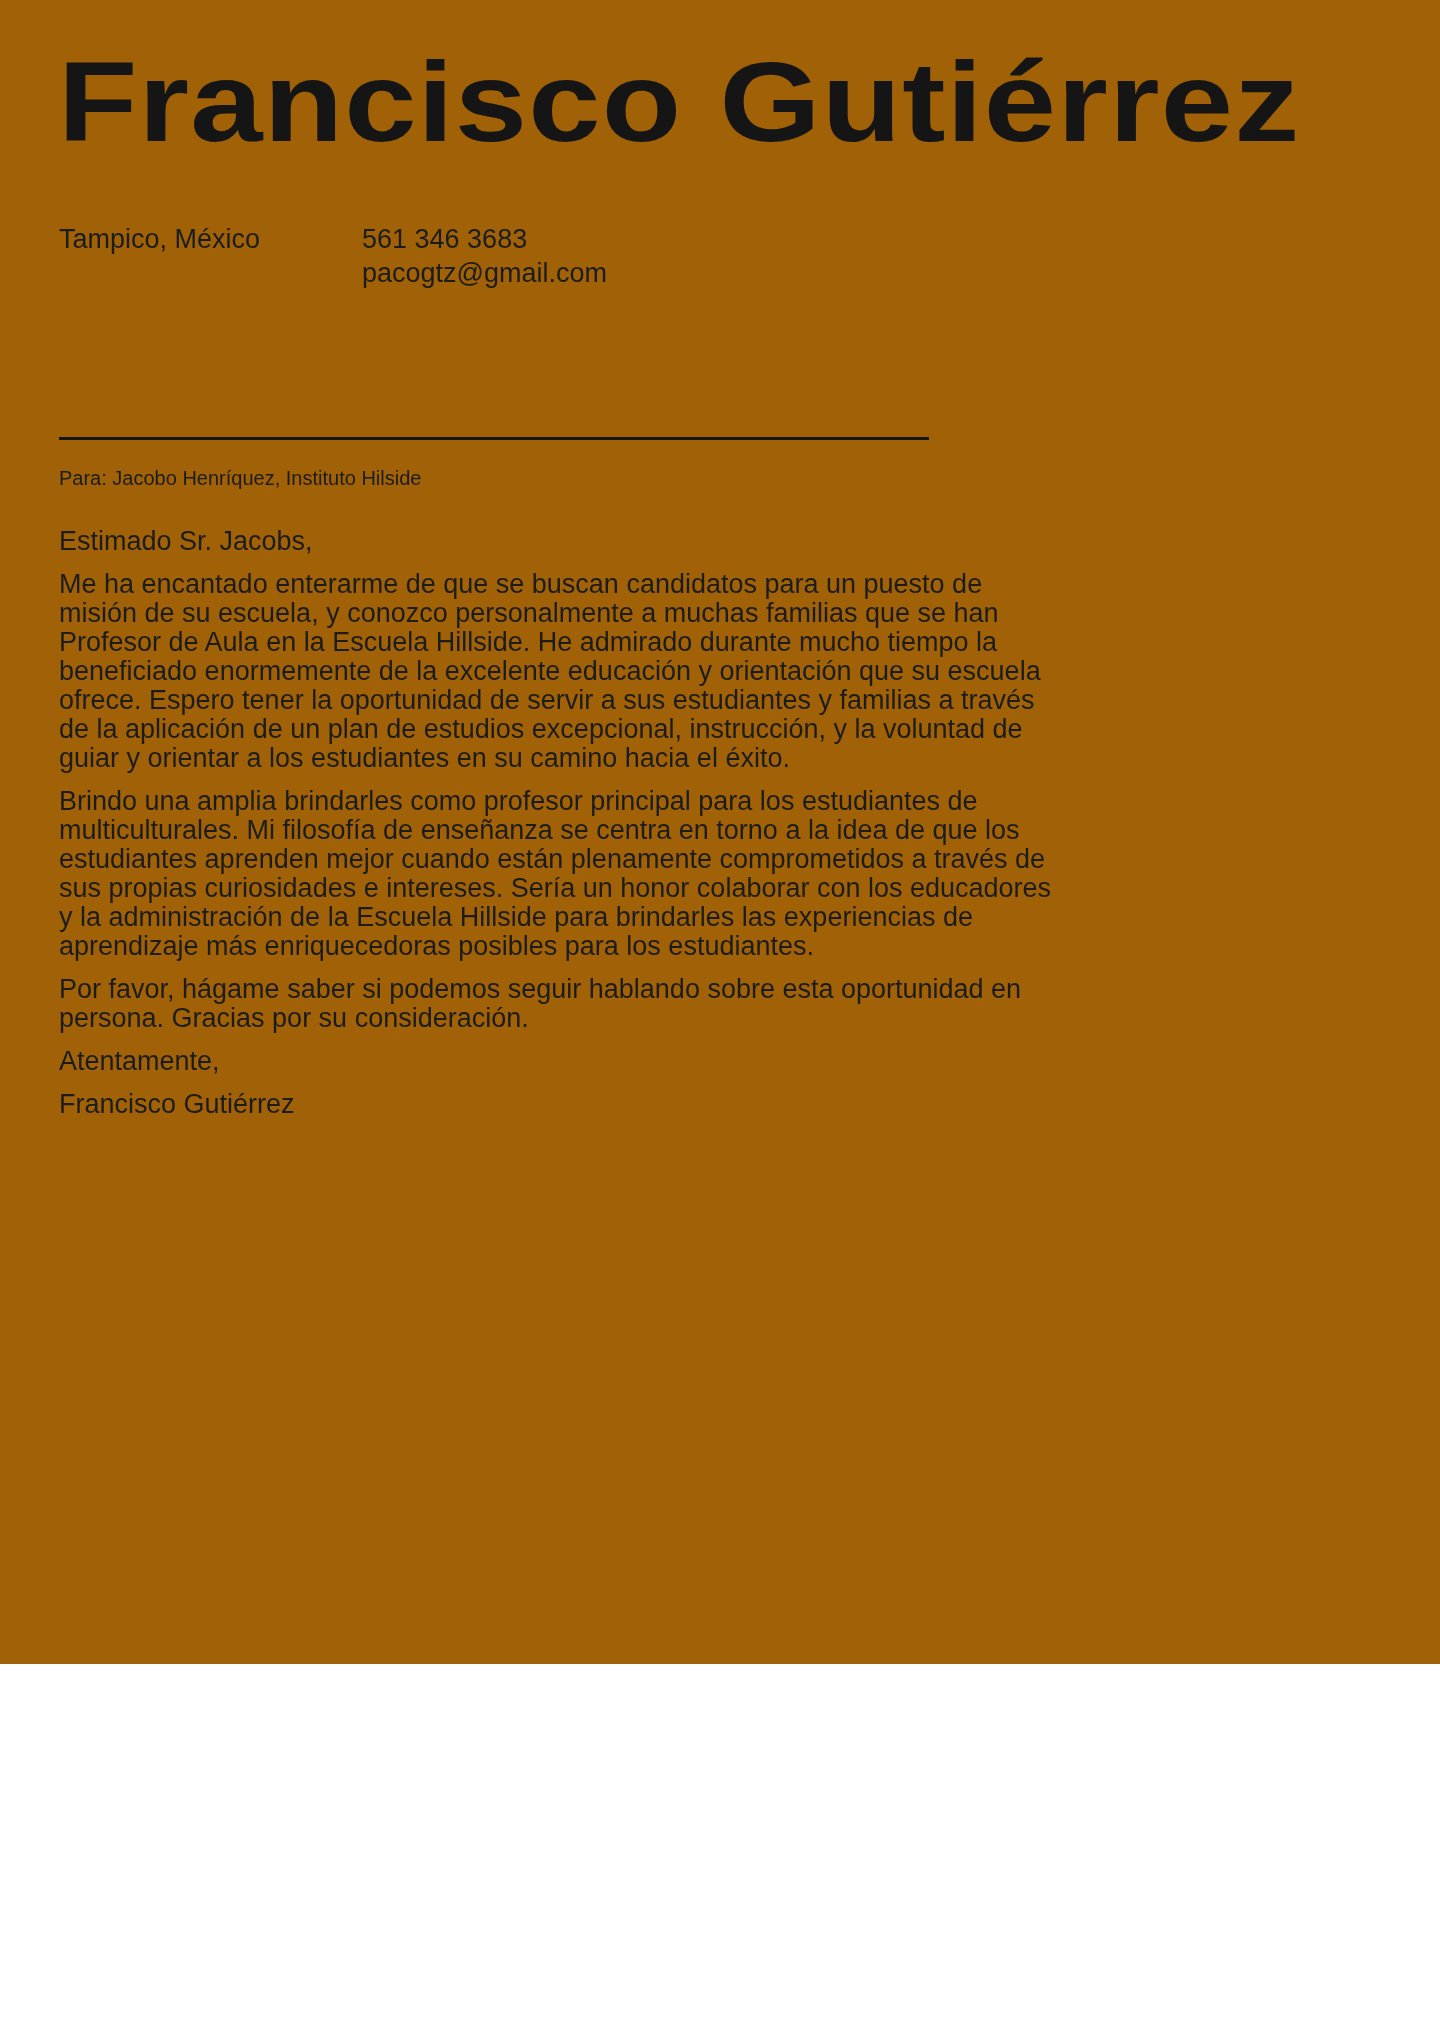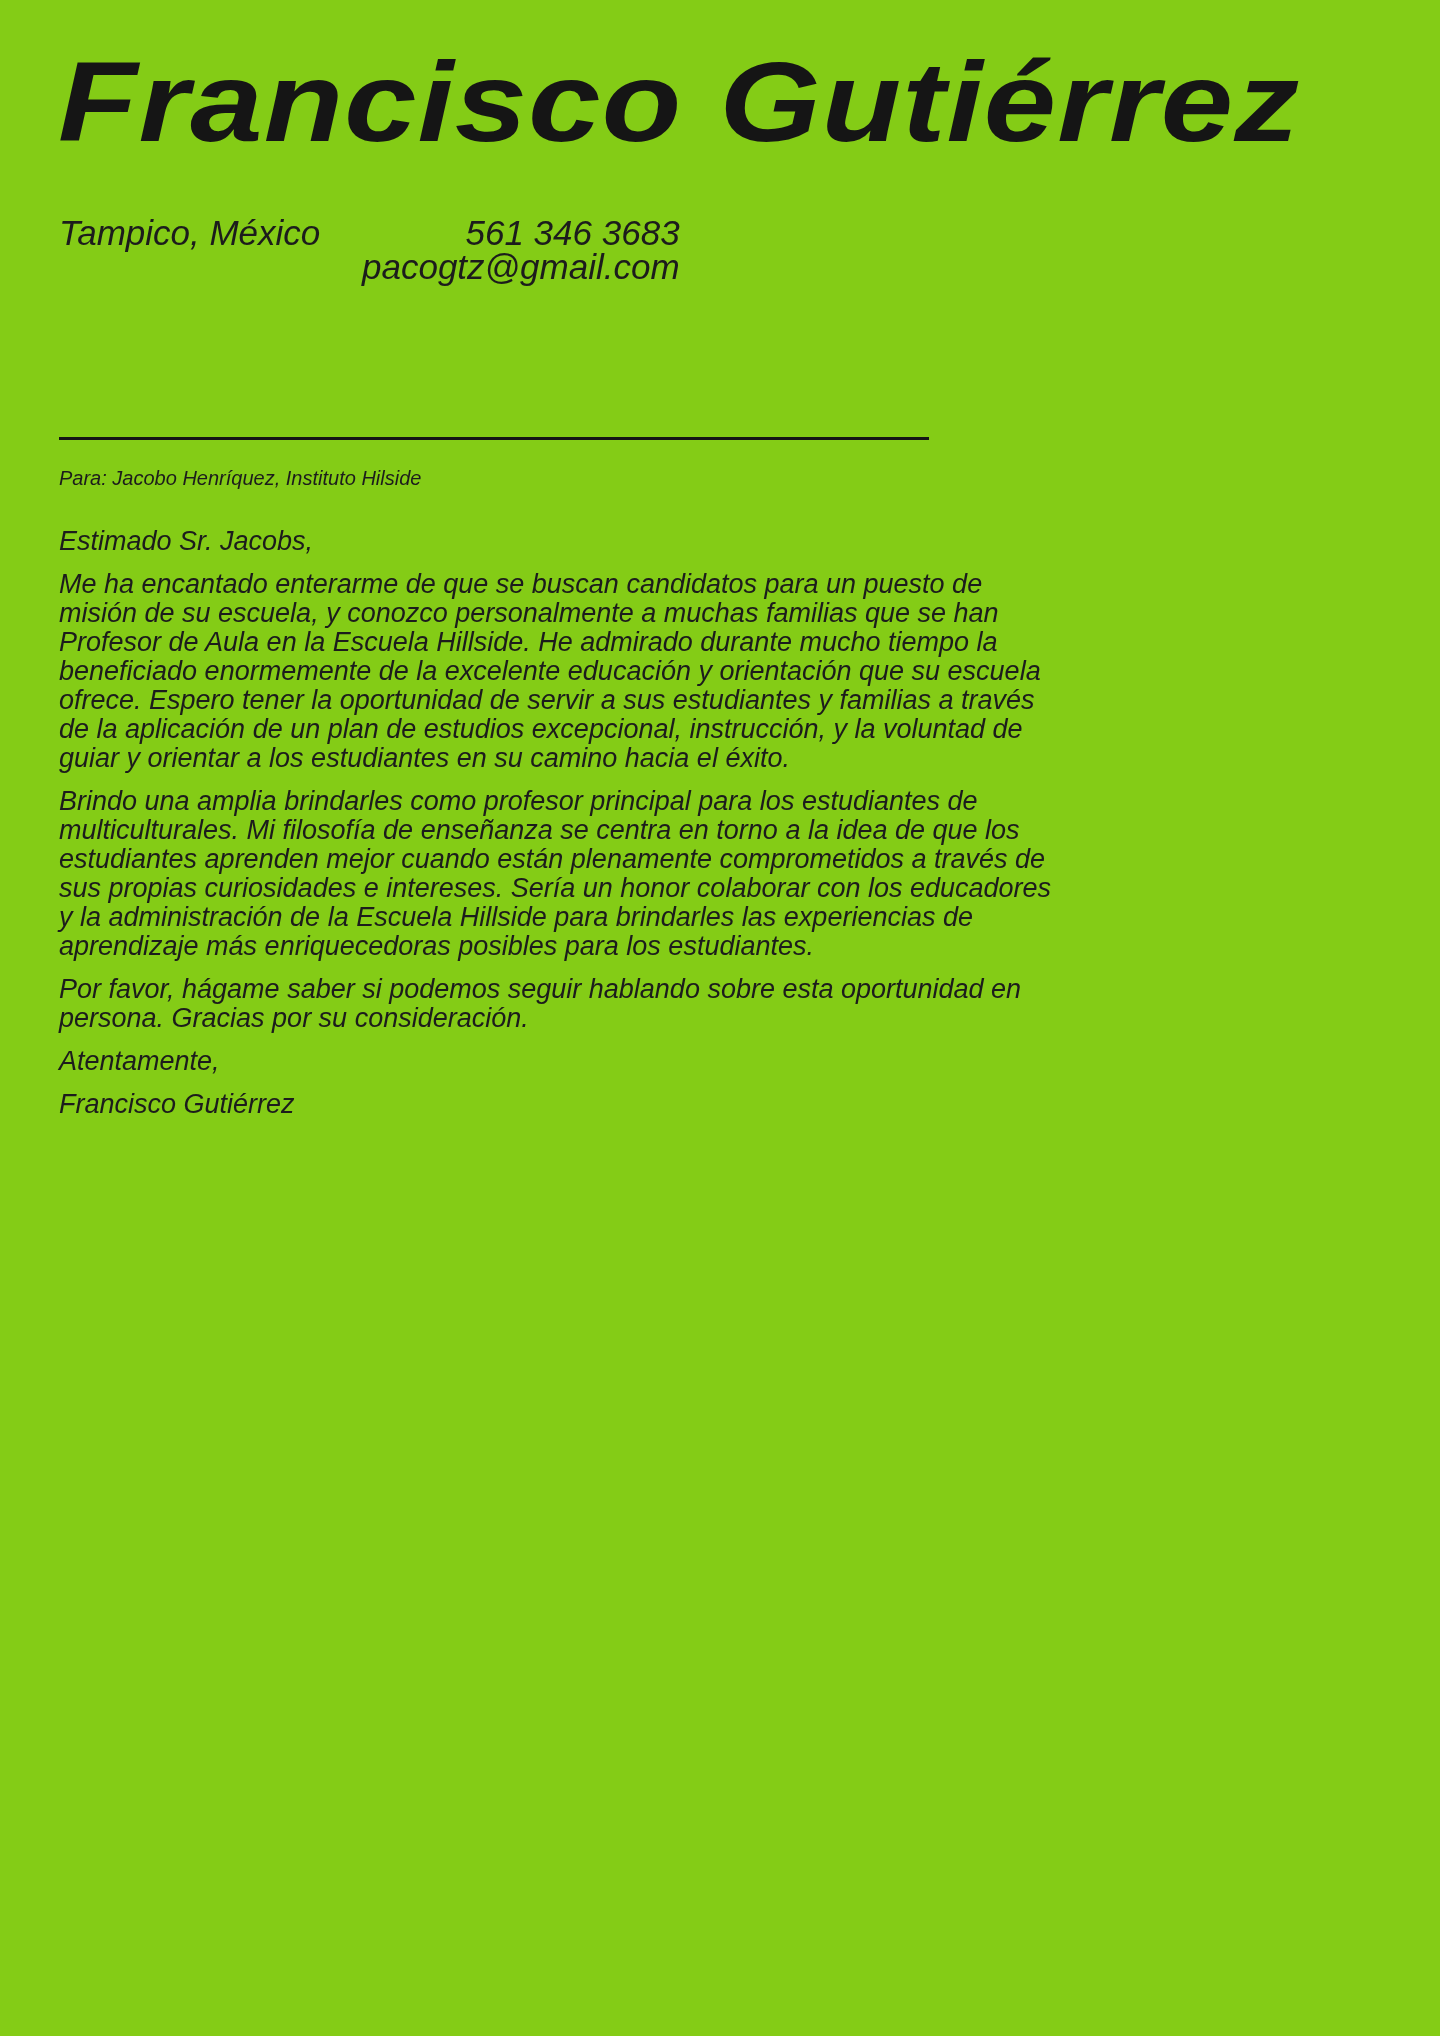--- a/index.html
+++ b/index.html
@@ -1,25 +1,25 @@
 <!DOCTYPE html>
 <html><head>
 <meta charset="utf-8">
 <style>
   html, body { margin: 0; padding: 0; background: #ffffff; }
   body { width: 1440px; height: 2036px; position: relative; overflow: hidden; color: #1a1a1a; font-family: "Liberation Sans", sans-serif; }
-  .page { position: absolute; left: 0; top: 0; width: 1440px; height: 2036px; background: #84cc16; font-style: italic; }
+  .page { position: absolute; left: 0; top: 0; width: 1440px; height: 1664px; background: #a16207; }
   .name {
     position: absolute; left: 58px; top: 37px;
     font-family: "Liberation Sans", sans-serif; font-weight: 700;
     font-size: 114px; line-height: 130px; color: #151515;
     letter-spacing: 1px; white-space: nowrap;
     transform-origin: left top; transform: scaleX(1.14);
   }
-  .contact { position: absolute; top: 216px; font-size: 35px; line-height: 34px; color: #1c1c1c; white-space: nowrap; text-align: right; }
+  .contact { position: absolute; top: 222px; font-size: 27px; line-height: 34px; color: #1c1c1c; white-space: nowrap; }
   .contact.loc { left: 59px; }
   .contact.reach { left: 362px; }
   .rule { position: absolute; left: 59px; top: 437px; width: 870px; height: 3px; background: #151515; }
   .to { position: absolute; left: 59px; top: 462px; font-size: 20px; line-height: 32px; color: #1c1c1c; white-space: nowrap; }
   .letter { position: absolute; left: 59px; top: 527px; width: 880px; font-size: 27px; line-height: 29px; color: #1c1c1c; }
   .letter .para { margin: 0 0 14px 0; }
   .letter .ln { display: block; white-space: nowrap; }
 </style>
 </head>
 <body>

